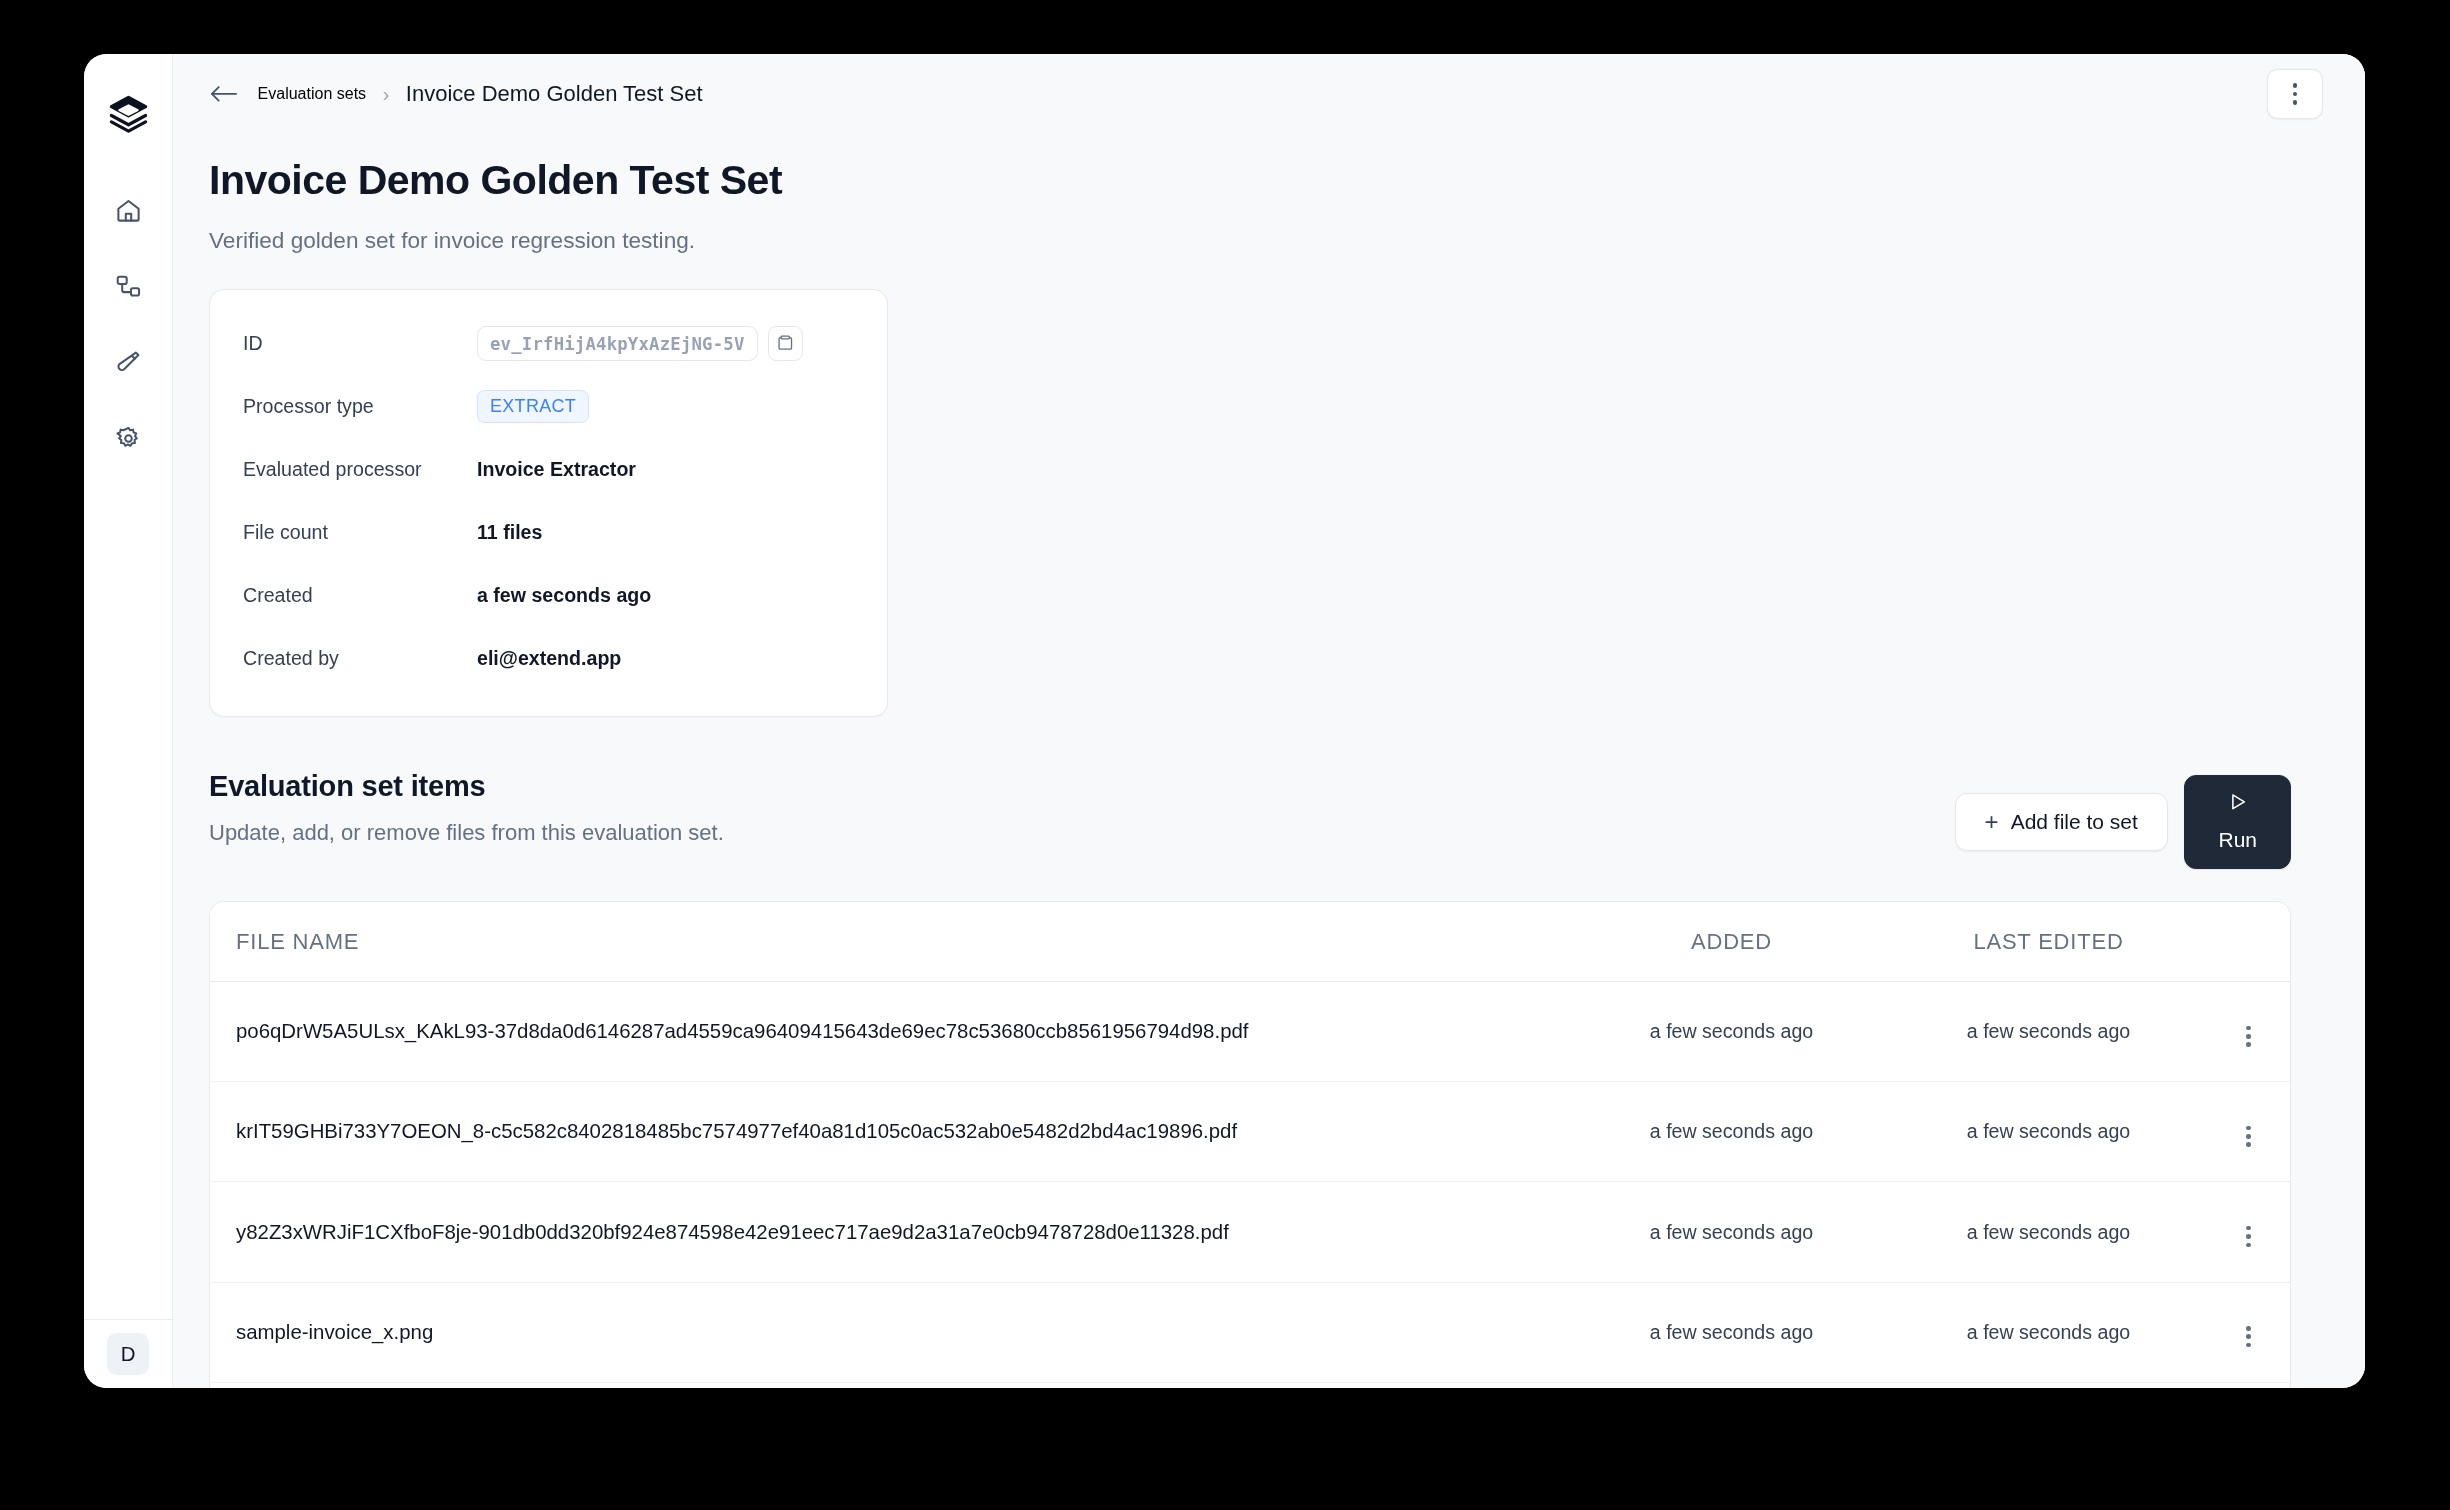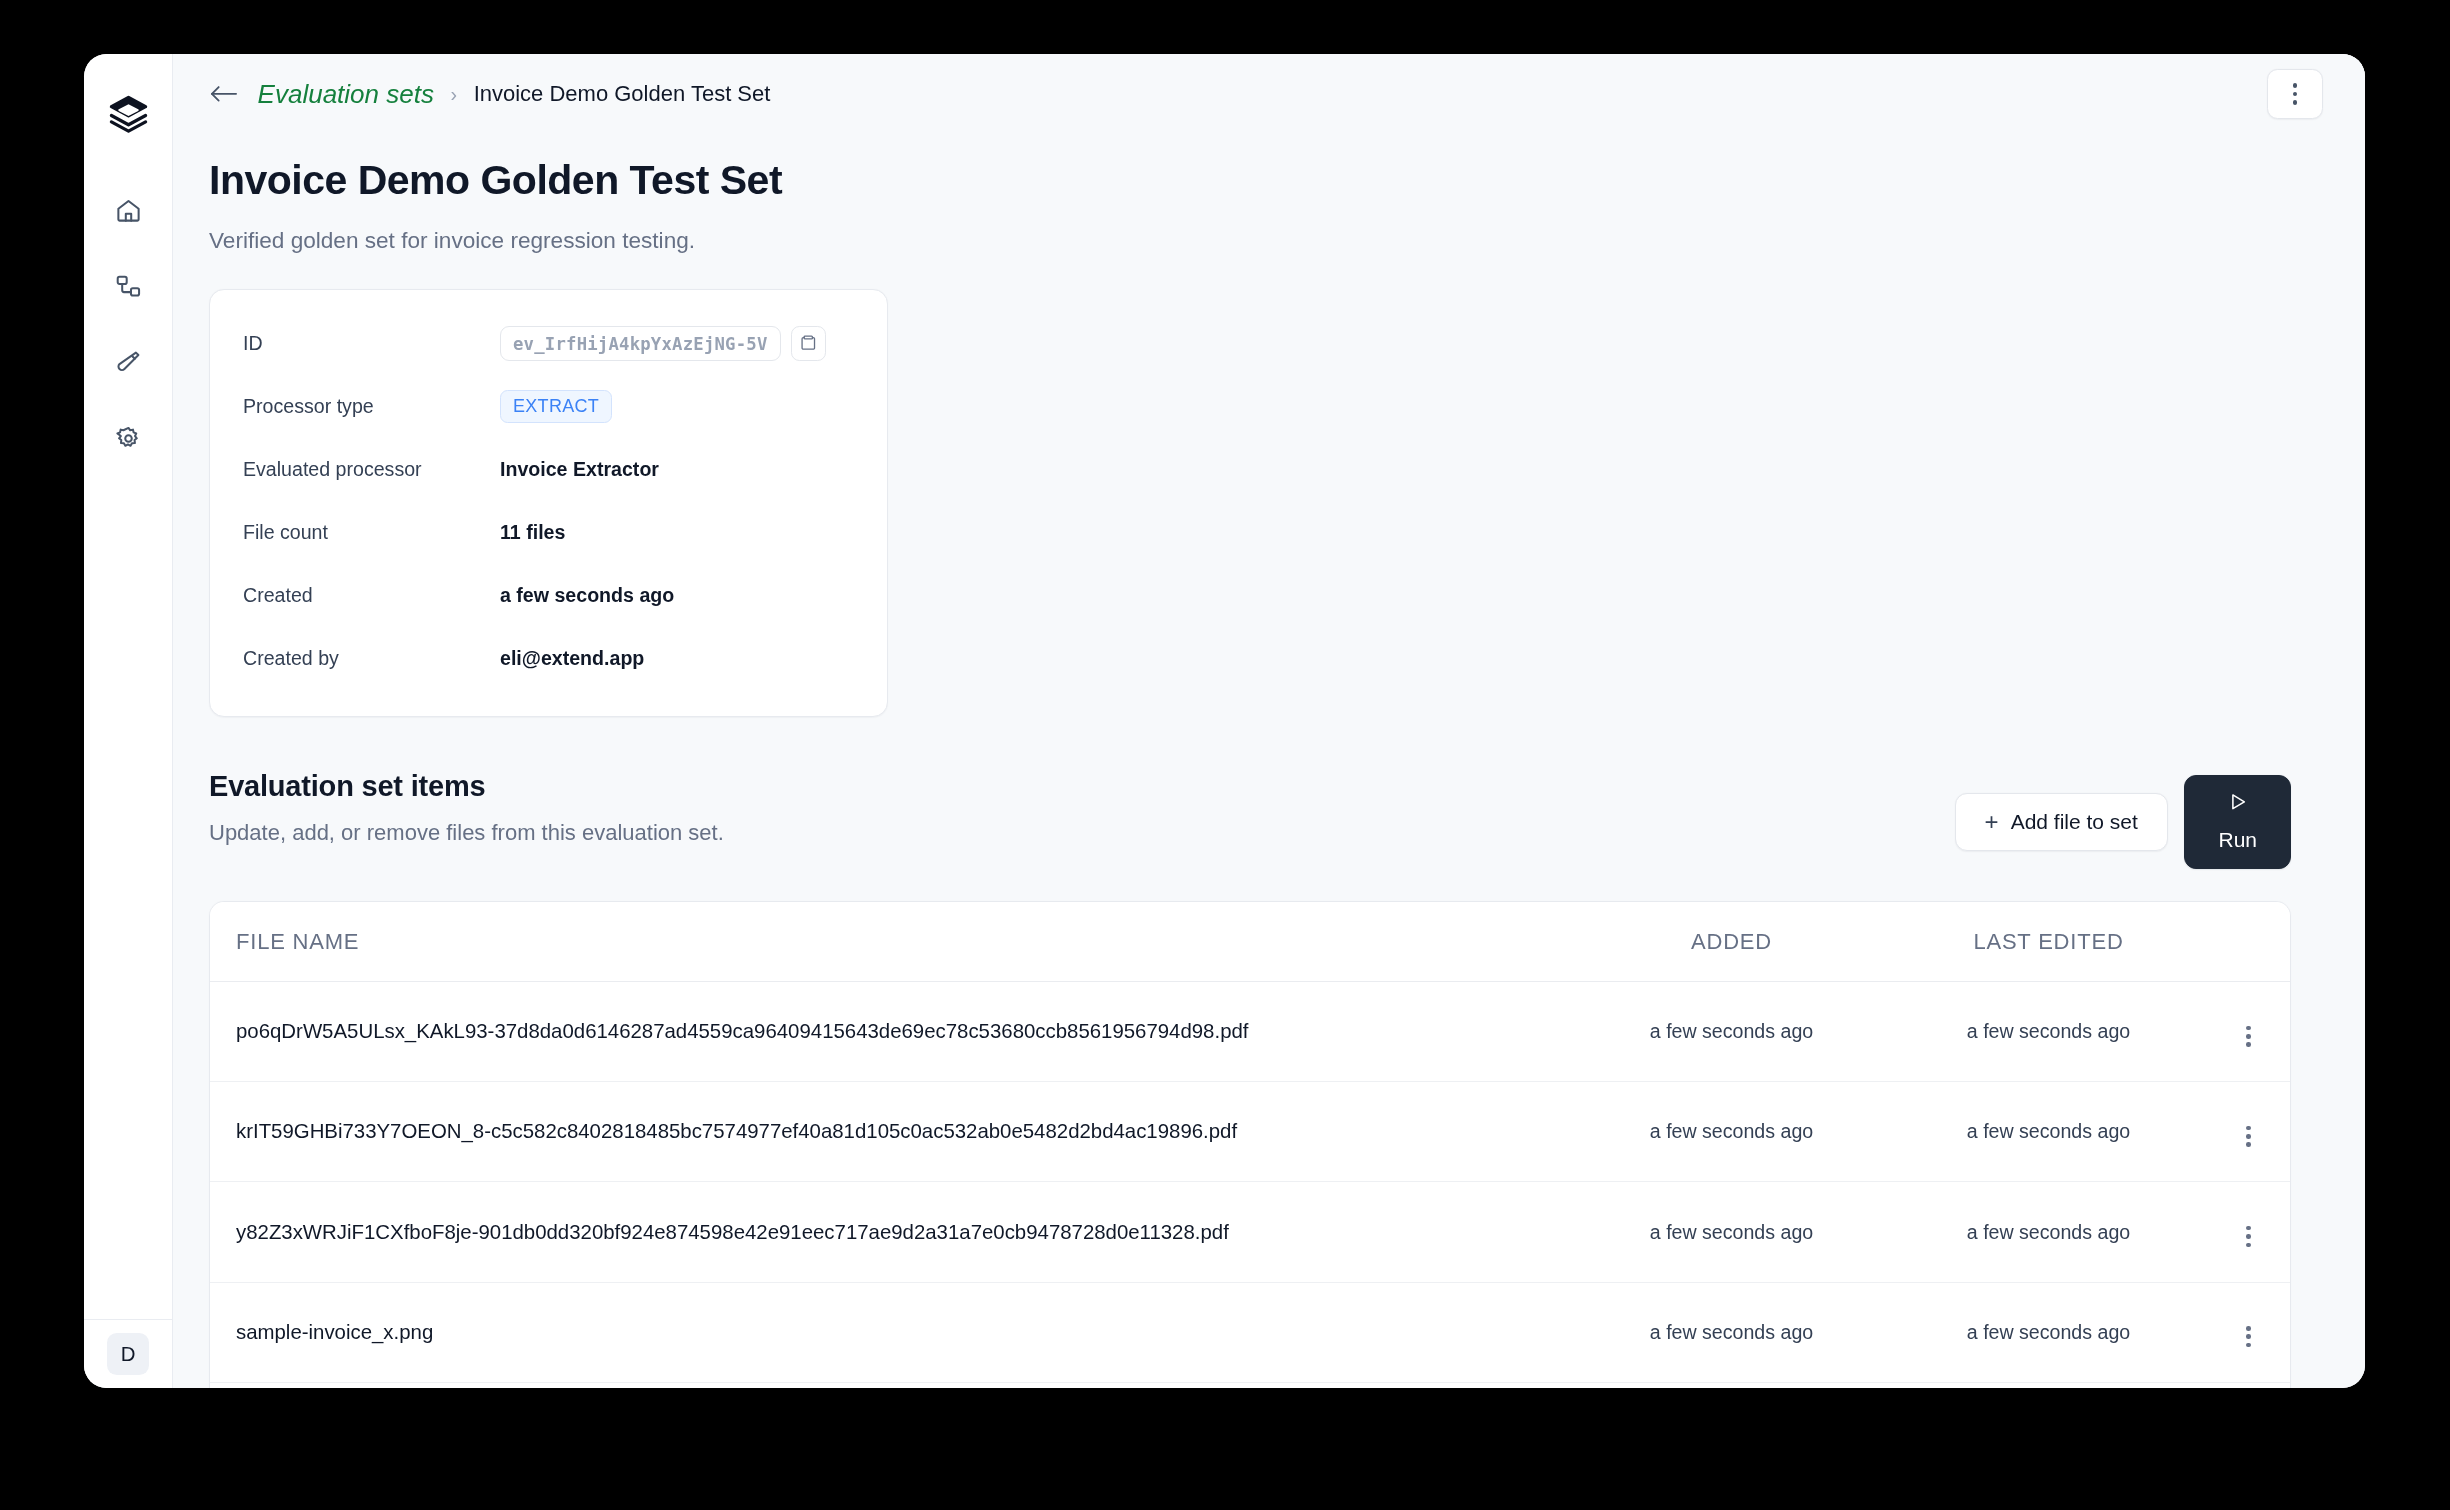--- a/index.html
+++ b/index.html
@@ -119,24 +119,23 @@
     gap: 16.6px;
     font-size: 22px;
   }
   .back-arrow {
     color: #475467;
     cursor: pointer;
     display: flex; align-items: center;
     padding-right: 3px;
   }
   .crumb-link {
-    color: #15803d;
-    cursor: pointer;
-    font-size: 26px;
-    font-style: italic;
+    color: #000000;
+    cursor: pointer;
+    font-size: 16px;
   }
   .crumb-sep {
     color: #98a2b3;
     font-size: 19.6px;
   }
   .crumb-current {
     color: #101828;
     font-size: 22px;
   }
 
@@ -185,21 +184,20 @@
     border: 1.5px solid #e7eaef;
     border-radius: 15px;
     padding: 22.6px 33px 26px 33px;
     box-shadow: 0 0.8px 1.5px rgba(16,24,40,.04);
   }
 
   .detail-row {
     display: flex;
     align-items: center;
     min-height: 63px;
-    gap: 23px;
   }
   .detail-label {
     width: 234px;
     min-width: 234px;
     font-size: 19.6px;
     color: #344054;
   }
   .detail-value {
     font-size: 19.6px;
     color: #101828;

